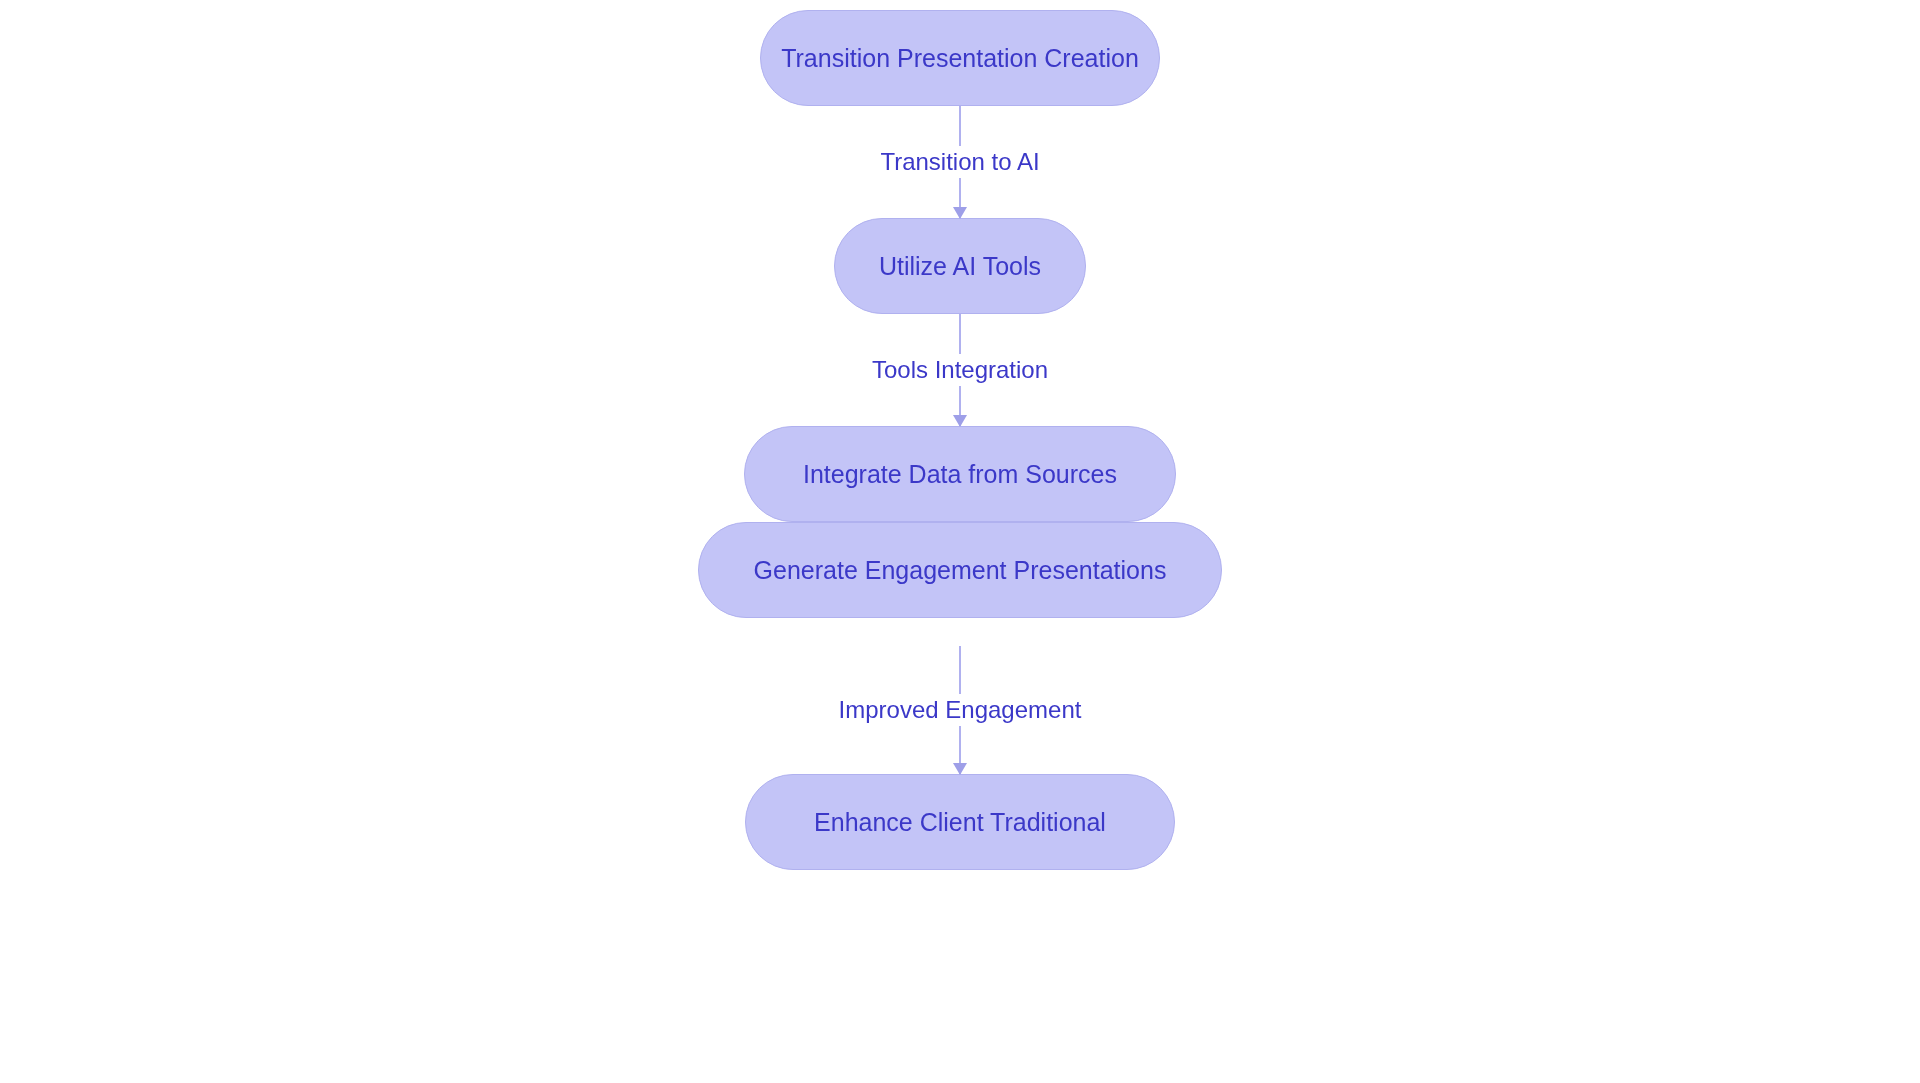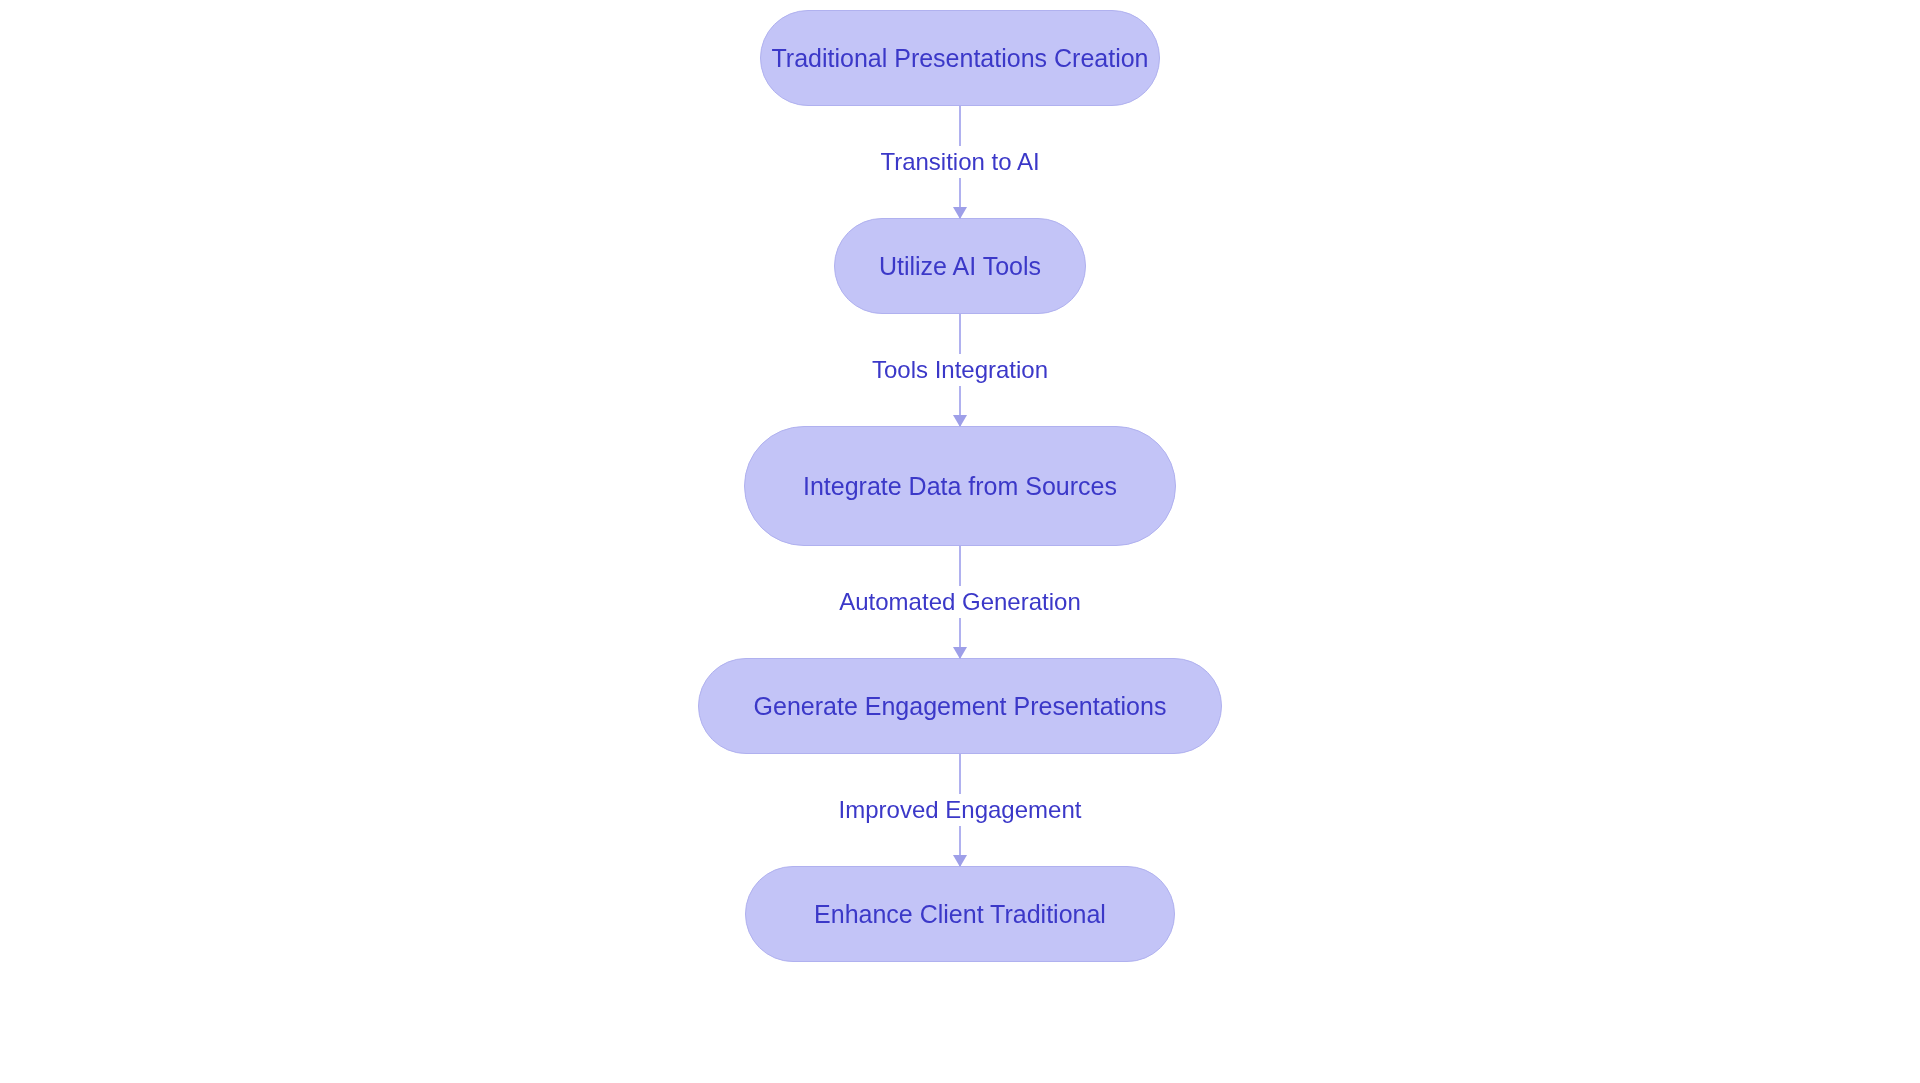--- a/index.html
+++ b/index.html
@@ -87,54 +87,49 @@
     white-space: nowrap;
   }
 </style>
 </head>
 <body>
 
 <div id="flowchart">
   <div class="flow-column" style="padding-top:10px;">
 
     <div class="node" style="width:400px;height:96px;">
-      <span class="node-label">Traditional Presentations Creation</span>
+      <span class="node-label">Transition Presentation Creation</span>
     </div>
 
     <div class="edge" style="height:112px;justify-content:center;">
       <div class="edge-line"></div>
       <div class="edge-arrow"></div>
       <div class="edge-label">Transition to AI</div>
     </div>
 
     <div class="node" style="width:252px;height:96px;">
       <span class="node-label">Utilize AI Tools</span>
     </div>
 
     <div class="edge" style="height:112px;">
       <div class="edge-line"></div>
       <div class="edge-arrow"></div>
       <div class="edge-label">Tools Integration</div>
     </div>
 
-    <div class="node" style="width:432px;height:120px;">
+    <div class="node" style="width:432px;height:96px;">
       <span class="node-label">Integrate Data from Sources</span>
     </div>
 
-    <div class="edge" style="height:112px;">
-      <div class="edge-line"></div>
-      <div class="edge-arrow"></div>
-      <div class="edge-label">Automated Generation</div>
-    </div>
 
     <div class="node" style="width:524px;height:96px;">
       <span class="node-label">Generate Engagement Presentations</span>
     </div>
 
-    <div class="edge" style="height:112px;">
+    <div class="edge" style="height:128px;margin-top:28px;">
       <div class="edge-line"></div>
       <div class="edge-arrow"></div>
       <div class="edge-label">Improved Engagement</div>
     </div>
 
     <div class="node" style="width:430px;height:96px;">
       <span class="node-label">Enhance Client Traditional</span>
     </div>
 
   </div>

